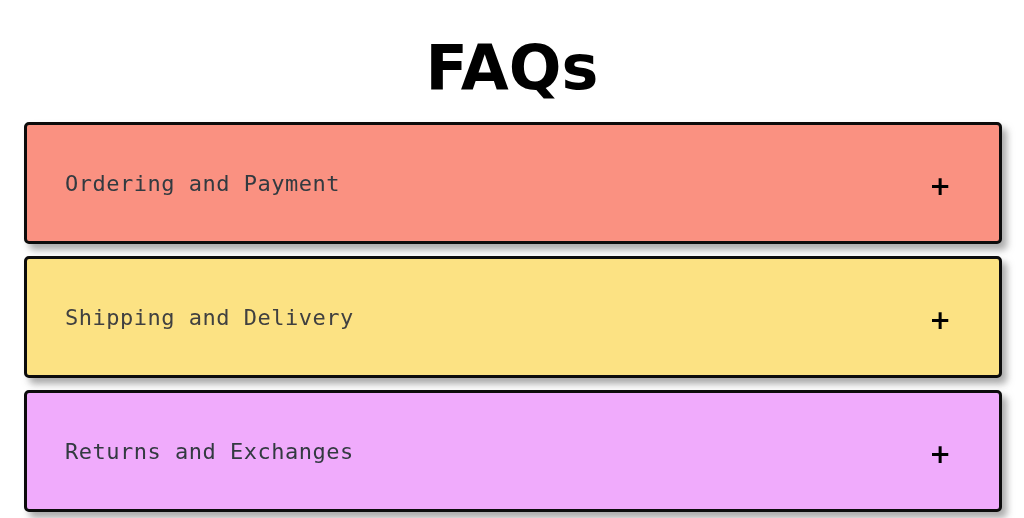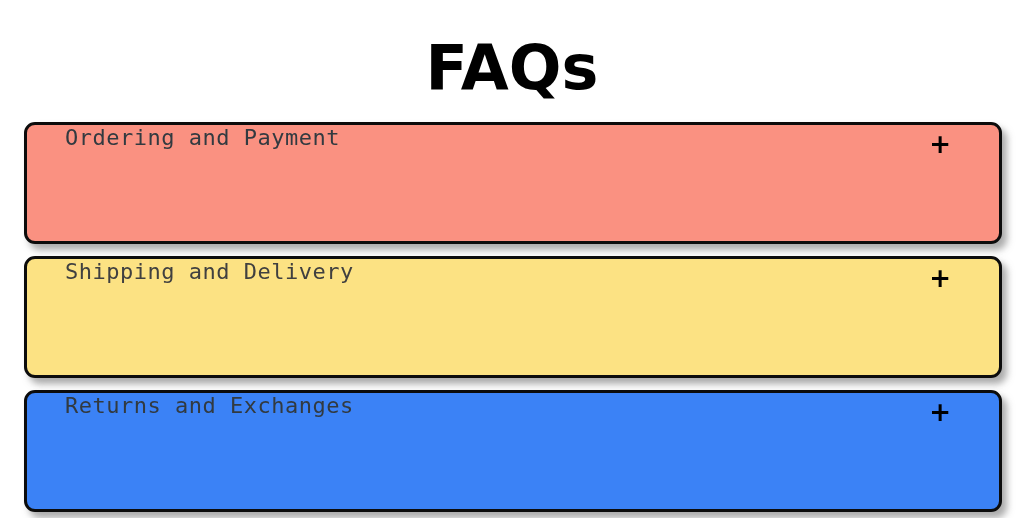--- a/index.html
+++ b/index.html
@@ -47,24 +47,25 @@
     top: 122px;
     width: 978px;
   }
 
   .accordion-item {
     position: relative;
     box-sizing: border-box;
     width: 978px;
     height: 122px;
     border: 3px solid #0c0c0c;
-    border-radius: 11px;
+    border-radius: 5px;
     margin-bottom: 12px;
     box-shadow: 5px 6px 7px rgba(120, 120, 120, 0.62);
     display: flex;
+    align-items: center;
     justify-content: space-between;
     padding: 0 48px 0 38px;
     cursor: pointer;
   }
 
   .accordion-item:last-child {
     margin-bottom: 0;
   }
 
   .item-label {
@@ -99,19 +100,19 @@
     <div class="accordion-item" style="background: rgb(250, 145, 129); border-color: rgb(12, 12, 12);">
       <span class="item-label" style="color: rgb(50, 58, 64);">Ordering and Payment</span>
       <span class="item-toggle" style="color: rgb(0, 0, 0);">+</span>
     </div>
 
     <div class="accordion-item" style="background: rgb(252, 226, 131); border-color: rgb(12, 12, 12);">
       <span class="item-label" style="color: #404040;">Shipping and Delivery</span>
       <span class="item-toggle" style="color: rgb(0, 0, 0);">+</span>
     </div>
 
-    <div class="accordion-item" style="background: #3b82f6; border-color: rgb(12, 12, 12);">
+    <div class="accordion-item" style="background: #f0abfc; border-color: rgb(12, 12, 12);">
       <span class="item-label" style="color: rgb(50, 58, 64);">Returns and Exchanges</span>
       <span class="item-toggle" style="color: rgb(0, 0, 0);">+</span>
     </div>
 
   </div>
 </div>
 
 </body></html>

